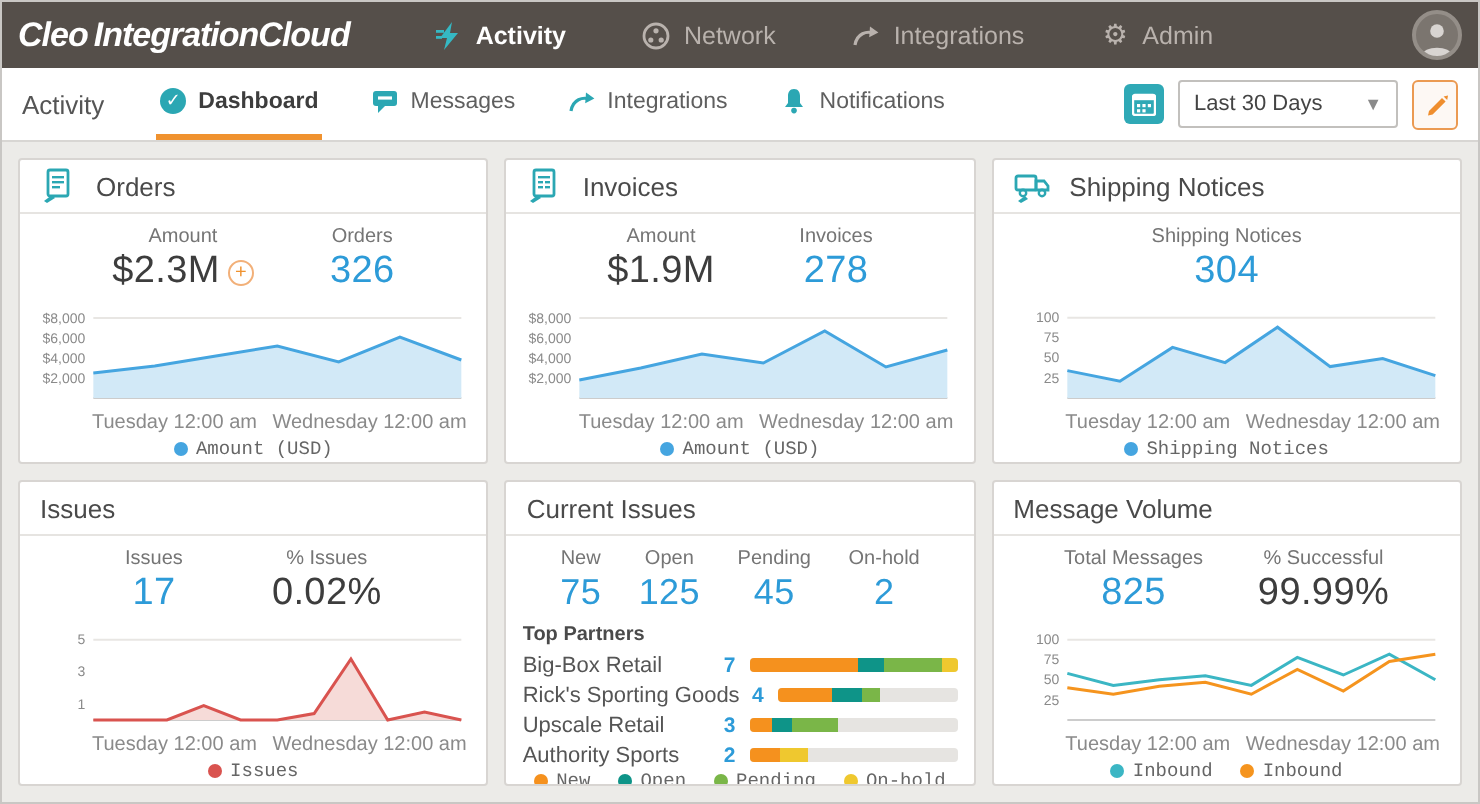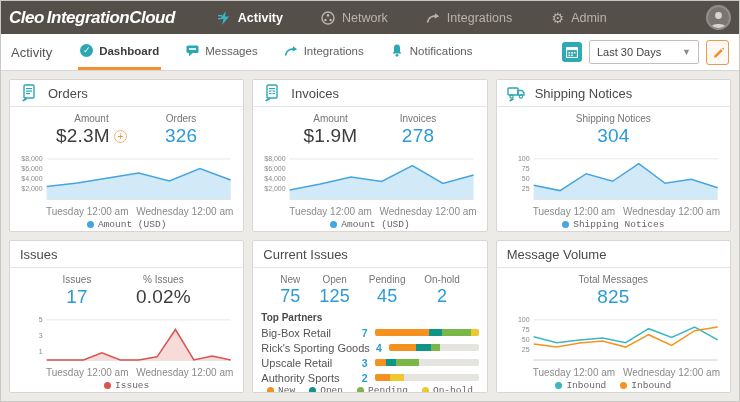--- a/index.html
+++ b/index.html
@@ -462,20 +462,24 @@
     <div class="panel">
       <div class="panel-header">
         <span class="panel-title">Message Volume</span>
       </div>
       <div class="panel-body">
         <div class="stats">
           <div class="stat">
             <div class="stat-label">Total Messages</div>
             <div class="stat-value blue">825</div>
           </div>
+          <div class="stat">
+            <div class="stat-label">% Successful</div>
+            <div class="stat-value">99.99%</div>
+          </div>
         </div>
         <div class="chart">
           <div>
               <svg viewBox="0 0 216 58" width="100%" height="58">
                 <line x1="28" x2="212" y1="9.82142857142857" y2="9.82142857142857" stroke="#e8e6e3" stroke-width="1"></line>
                 <text x="24" y="12.12142857142857" text-anchor="end" font-size="7" fill="#8a8a8a">100</text>
                 <text x="24" y="22.16607142857143" text-anchor="end" font-size="7" fill="#8a8a8a">75</text>
                 <text x="24" y="32.21071428571428" text-anchor="end" font-size="7" fill="#8a8a8a">50</text>
                 <text x="24" y="42.255357142857136" text-anchor="end" font-size="7" fill="#8a8a8a">25</text>
                 <line x1="28" x2="212" y1="50" y2="50" stroke="#ccc" stroke-width="1"></line>

